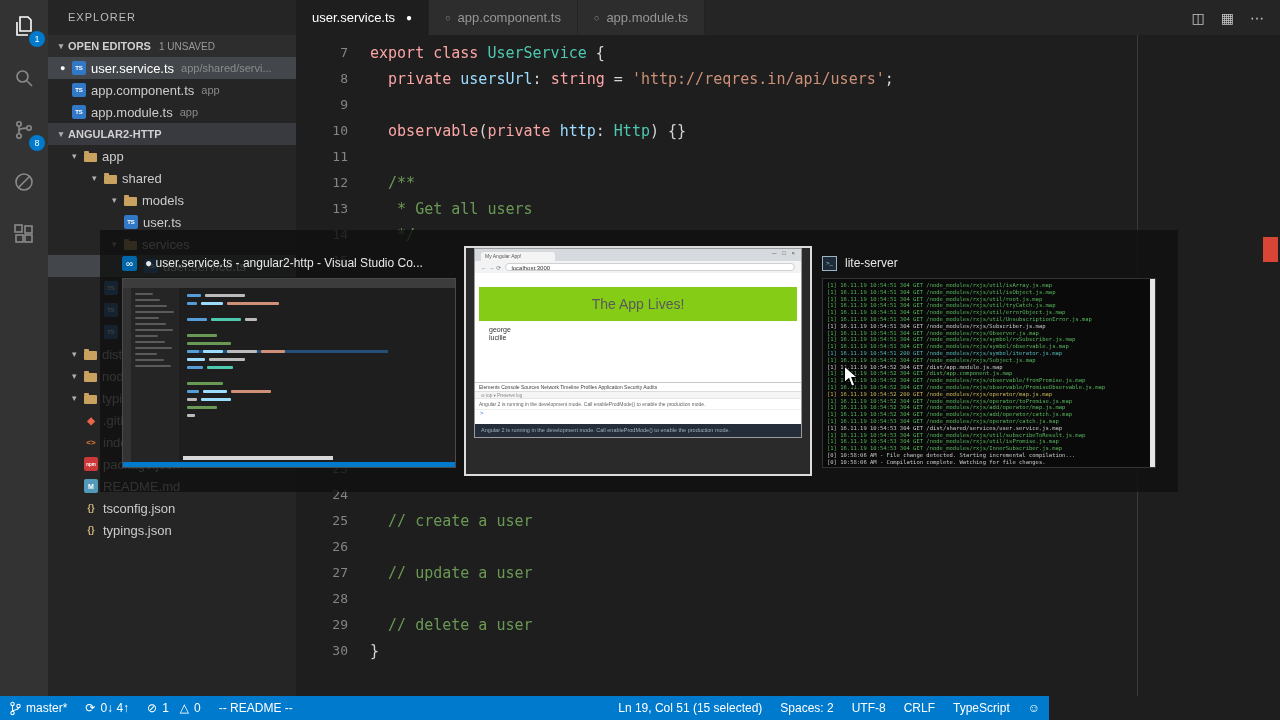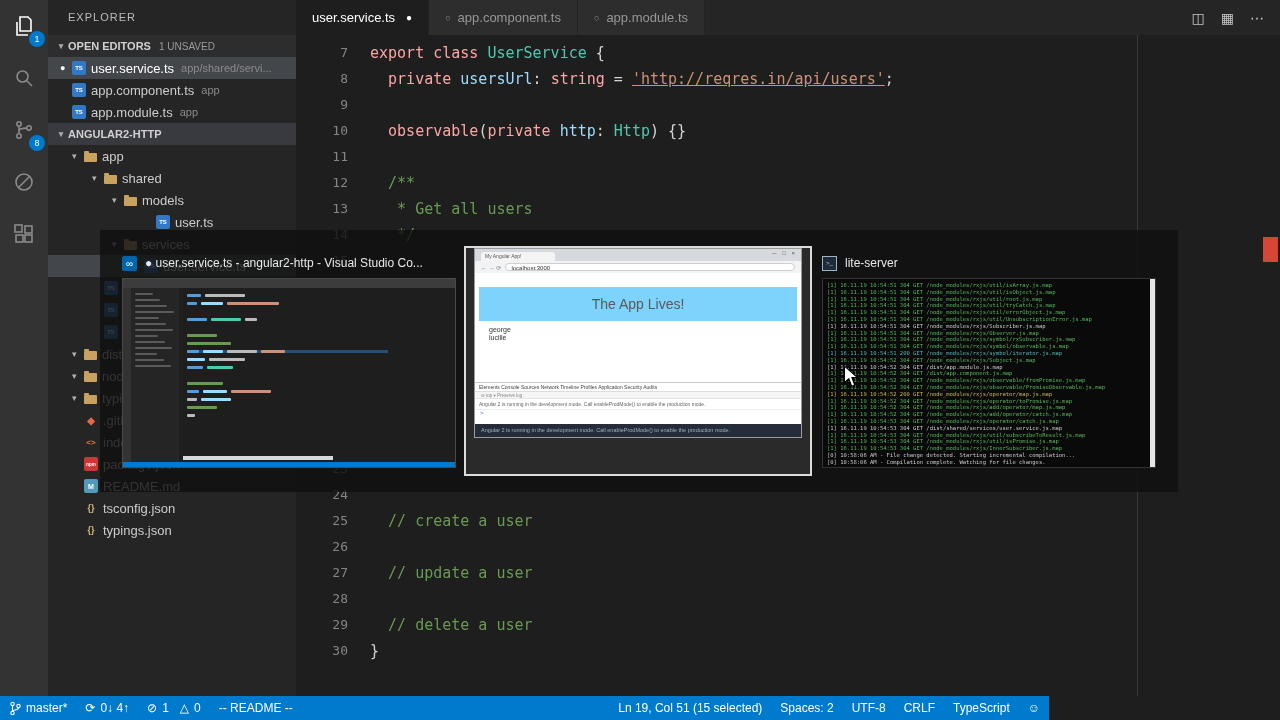--- a/index.html
+++ b/index.html
@@ -47,21 +47,21 @@
   .odot{font-size:9px;color:#8a8a8a}
   .mdot{font-size:10px;color:#fff;margin-left:4px}
   .tab-actions{margin-left:auto;display:flex;align-items:center;gap:16px;padding-right:16px;color:#c5c5c5;font-size:14px}
   .tab-actions span{cursor:pointer}
   .codearea{position:absolute;left:0;top:35px;right:0;bottom:0;font-family:"DejaVu Sans Mono",monospace;font-size:15px}
   .gutter{position:absolute;left:0;top:5px;width:52px;text-align:right;color:#858585;font-size:13px}
   .gutter .ln{height:26px;line-height:26px}
   .codelines{position:absolute;left:74px;top:5px;right:0}
   .cl{height:26px;line-height:26px;white-space:pre}
   .tok-kw{color:#fca5a5}.tok-ty{color:#4ec9b0}.tok-id{color:#9cdcfe}
-  .tok-st{color:#ce9178;text-decoration:underline}.tok-cm{color:#6a9955}.tok-pl{color:#d4d4d4}
+  .tok-st{color:#ce9178;}.tok-cm{color:#6a9955}.tok-pl{color:#d4d4d4}
   .vruler{position:absolute;left:841px;top:0;bottom:0;width:1px;background:#3a3a3a}
   .err-mark{position:absolute;right:2px;top:202px;width:15px;height:25px;background:#d64536}
 
   
   .statusbar{position:absolute;left:0;top:696px;width:1049px;height:24px;background:#007acc;color:#fff;display:flex;align-items:center;font-size:12px;z-index:60}
   .sb-item{display:flex;align-items:center;gap:5px;padding:0 9px;height:24px;cursor:pointer;white-space:nowrap}
   .sb-right{margin-left:auto;display:flex;align-items:center}
   .sb-ic{font-size:12px}
 
   
@@ -87,21 +87,21 @@
   .mini-input{position:absolute;left:60px;bottom:7px;width:150px;height:4px;background:#d8d8d8}
 
   
   .cthumb{width:100%;height:190px;background:#fff;border:1px solid #9a9a9a;position:relative;overflow:hidden;font-family:"Liberation Sans",sans-serif}
   .c-titlebar{height:12px;background:#d6d9dd;position:relative}
   .c-tab{position:absolute;left:6px;top:3px;width:74px;height:9px;background:#f4f4f4;border-radius:3px 3px 0 0;font-size:5px;color:#555;padding-left:4px;line-height:9px;overflow:hidden}
   .c-ctrl{position:absolute;right:4px;top:1px;font-size:6px;color:#555;letter-spacing:2px}
   .c-addr{height:12px;background:#f1f3f4;display:flex;align-items:center;gap:4px;padding:0 6px;font-size:6px;color:#777}
   .c-url{background:#fff;border:1px solid #d0d0d0;border-radius:5px;flex:1;height:8px;line-height:8px;padding-left:5px;font-size:6px;color:#333}
   .c-page{height:95px;background:#fff;position:relative;color:#333}
-  .c-banner{margin:14px 4px 0;height:34px;background:#7dd3fc;display:flex;align-items:center;justify-content:center;font-size:14px;color:#5a5a5a}
+  .c-banner{margin:14px 4px 0;height:34px;background:#84cc16;display:flex;align-items:center;justify-content:center;font-size:14px;color:#5a5a5a}
   .c-users{margin:5px 0 0 14px;font-size:7px;color:#333;line-height:8px}
   .c-devtools{height:58px;border-top:1px solid #c9c9c9;background:#fff;overflow:hidden}
   .dt-tabs{height:9px;font-size:5px;color:#444;padding-left:4px;line-height:9px;border-bottom:1px solid #ddd;white-space:nowrap;overflow:hidden}
   .dt-filter{height:7px;background:#f5f5f5;font-size:4.5px;color:#888;padding-left:6px;line-height:7px;border-bottom:1px solid #e5e5e5;white-space:nowrap;overflow:hidden}
   .dt-msg{font-size:5px;color:#666;padding:2px 4px;border-bottom:1px solid #eee;white-space:nowrap;overflow:hidden}
   .dt-prompt{font-size:6px;color:#2b72d9;padding-left:5px}
   .c-footer{position:absolute;left:0;right:0;bottom:0;height:13px;background:#242d39;font-size:5.5px;color:#9fb0c0;line-height:13px;padding-left:6px;white-space:nowrap;overflow:hidden}
 
   
   .termthumb{width:100%;height:190px;background:#0a0a0a;border:1px solid #333;padding:3px 10px 3px 4px;font-family:"DejaVu Sans Mono",monospace;font-size:5.5px;line-height:6.8px;position:relative;overflow:hidden}
@@ -202,21 +202,21 @@
         <div class="row" style="padding-left: 44px;">
           <span class="chev">▾</span>
           <span class="fi folder"></span>
           <span class="nm">shared</span>
         </div>
         <div class="row" style="padding-left: 64px;">
           <span class="chev">▾</span>
           <span class="fi folder"></span>
           <span class="nm">models</span>
         </div>
-        <div class="row" style="padding-left: 96px;">
+        <div class="row" style="padding-left: 64px;">
           <span class="chev"></span>
           <span class="fi ts">TS</span>
           <span class="nm">user.ts</span>
         </div>
         <div class="row" style="padding-left: 64px;">
           <span class="chev">▾</span>
           <span class="fi folder"></span>
           <span class="nm">services</span>
         </div>
         <div class="row sel" style="padding-left: 84px;">

